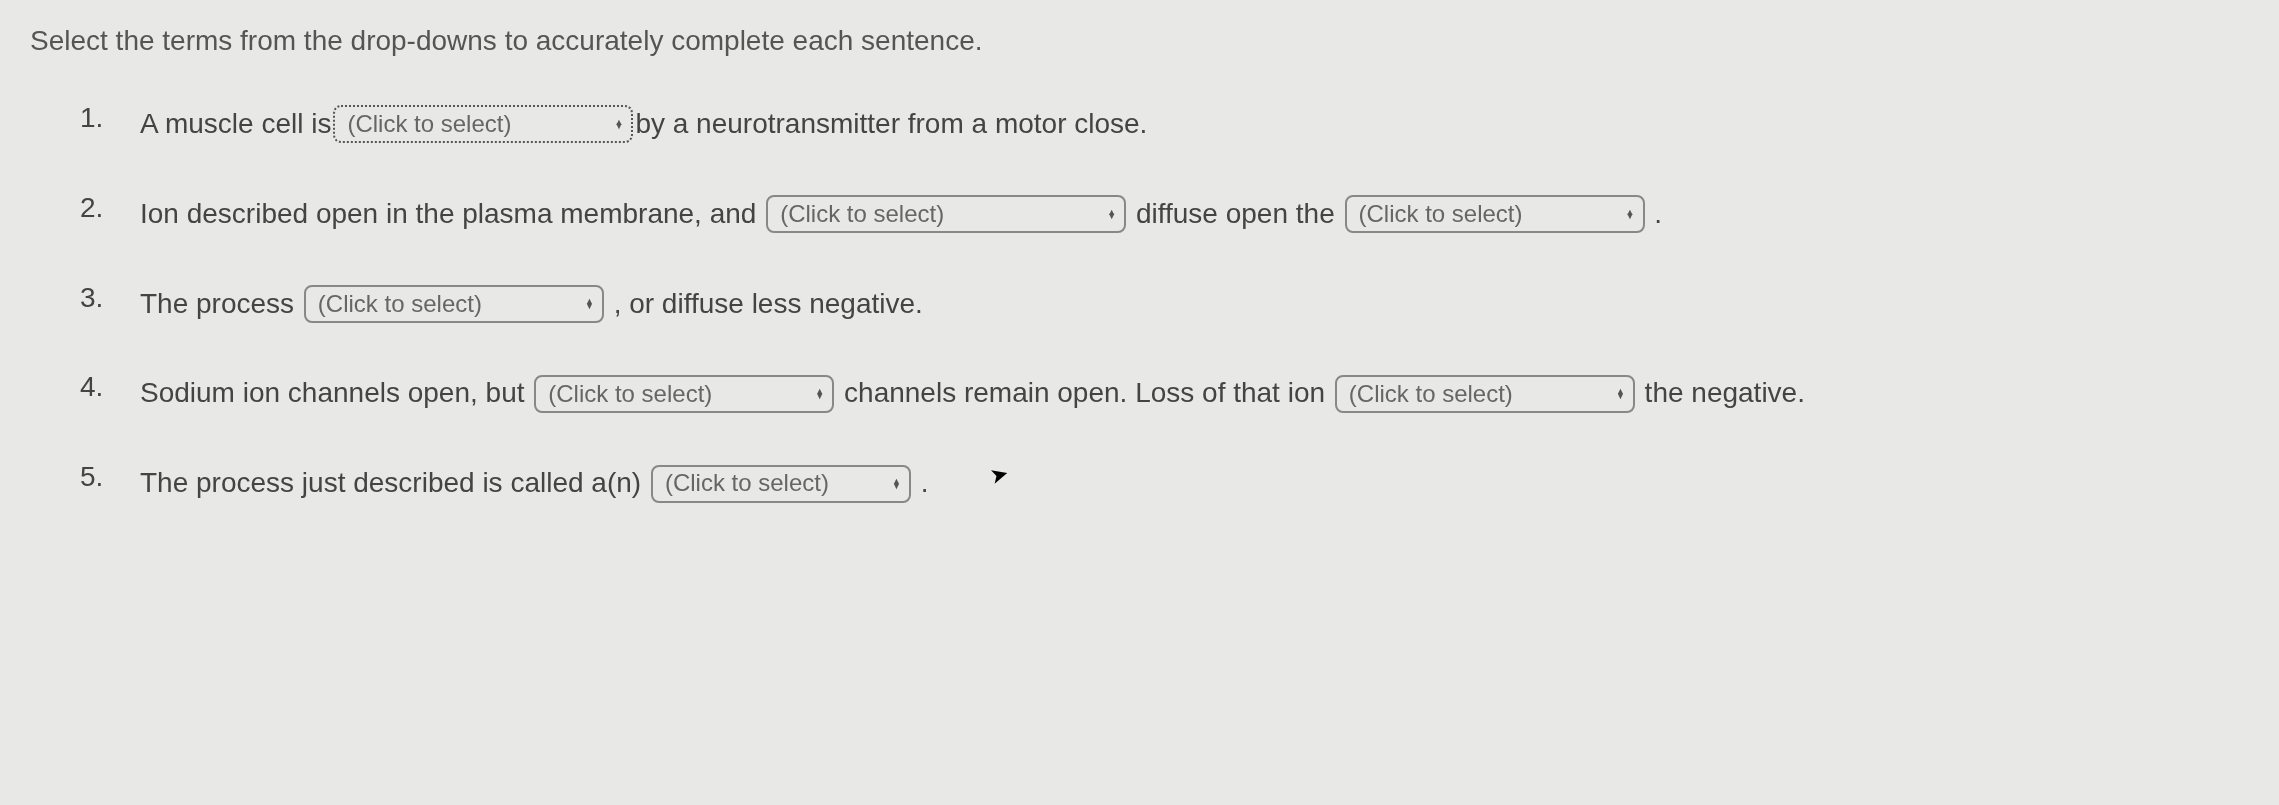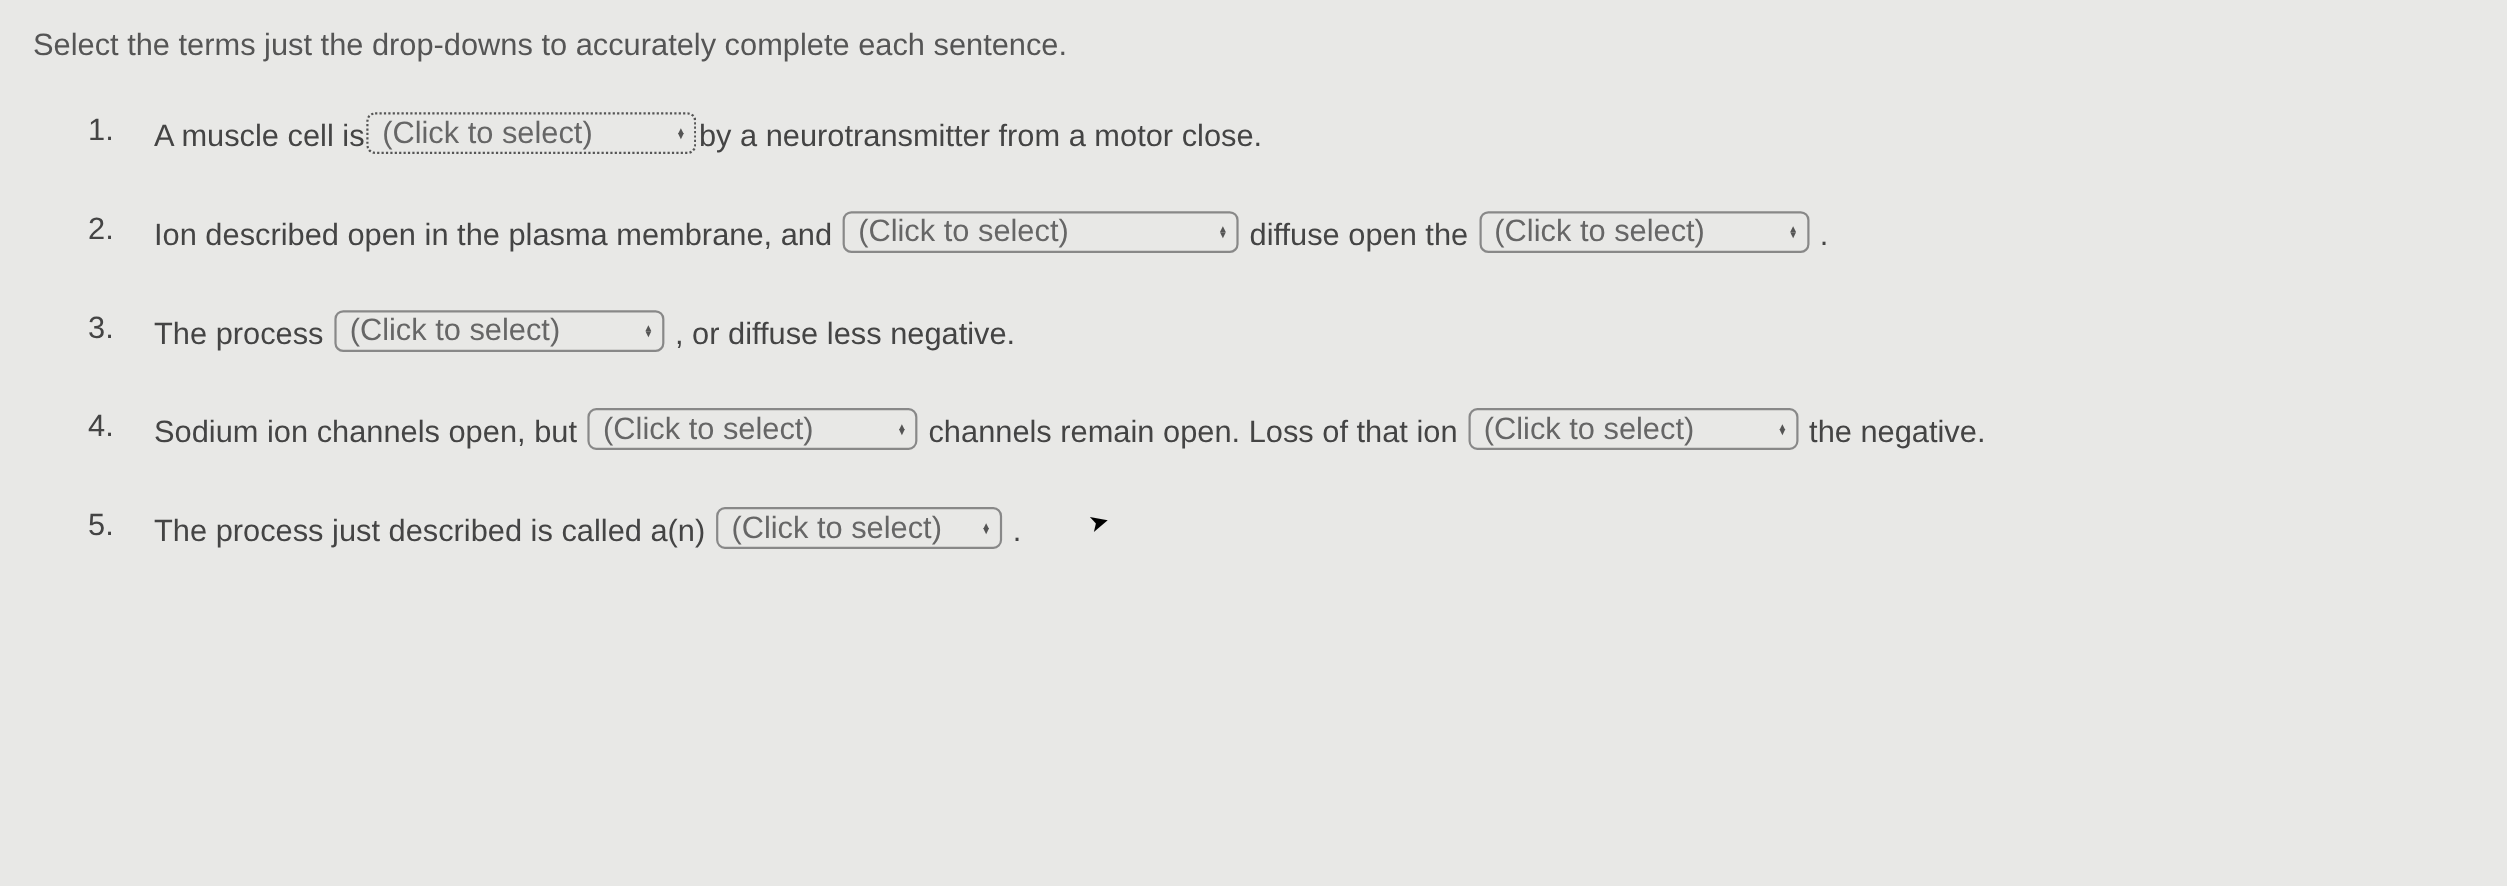--- a/index.html
+++ b/index.html
@@ -31,35 +31,36 @@
     width: 60px;
     flex-shrink: 0;
     text-align: left;
     padding-right: 20px;
   }
   .question-content {
     flex: 1;
     line-height: 1.6;
     display: flex;
     flex-wrap: wrap;
+    align-items: center;
     gap: 0;
   }
   .text-part {
     display: inline;
     white-space: pre;
   }
   .dropdown {
     display: inline-flex;
     align-items: center;
     justify-content: space-between;
     border: 2px solid #888;
     border-radius: 8px;
     background: #e8e8e6;
     padding: 2px 8px 2px 12px;
-    font-size: 28px;
+    font-size: 24px;
     color: #666;
     vertical-align: middle;
     margin: 0 2px;
     height: 38px;
     cursor: pointer;
   }
   .dropdown.focused {
     border: 2px dotted #555;
     outline: none;
   }
@@ -91,21 +92,21 @@
     left: 990px;
     top: 462px;
     font-size: 22px;
     color: #000;
     transform: rotate(-15deg);
   }
 </style>
 </head>
 <body>
 
-<div class="instruction">Select the terms just the drop-downs to accurately complete each sentence.</div>
+<div class="instruction">Select the terms from the drop-downs to accurately complete each sentence.</div>
 
 <div class="questions" id="questions-container">
     <div class="question-row">
       <div class="question-number">1.</div>
       <div class="question-content">
         <span class="text-part">A muscle cell is</span>
         <div class="dropdown w1 focused">
           <span class="dropdown-label">(Click to select)</span>
           <span class="dropdown-arrows"></span>
         </div>

